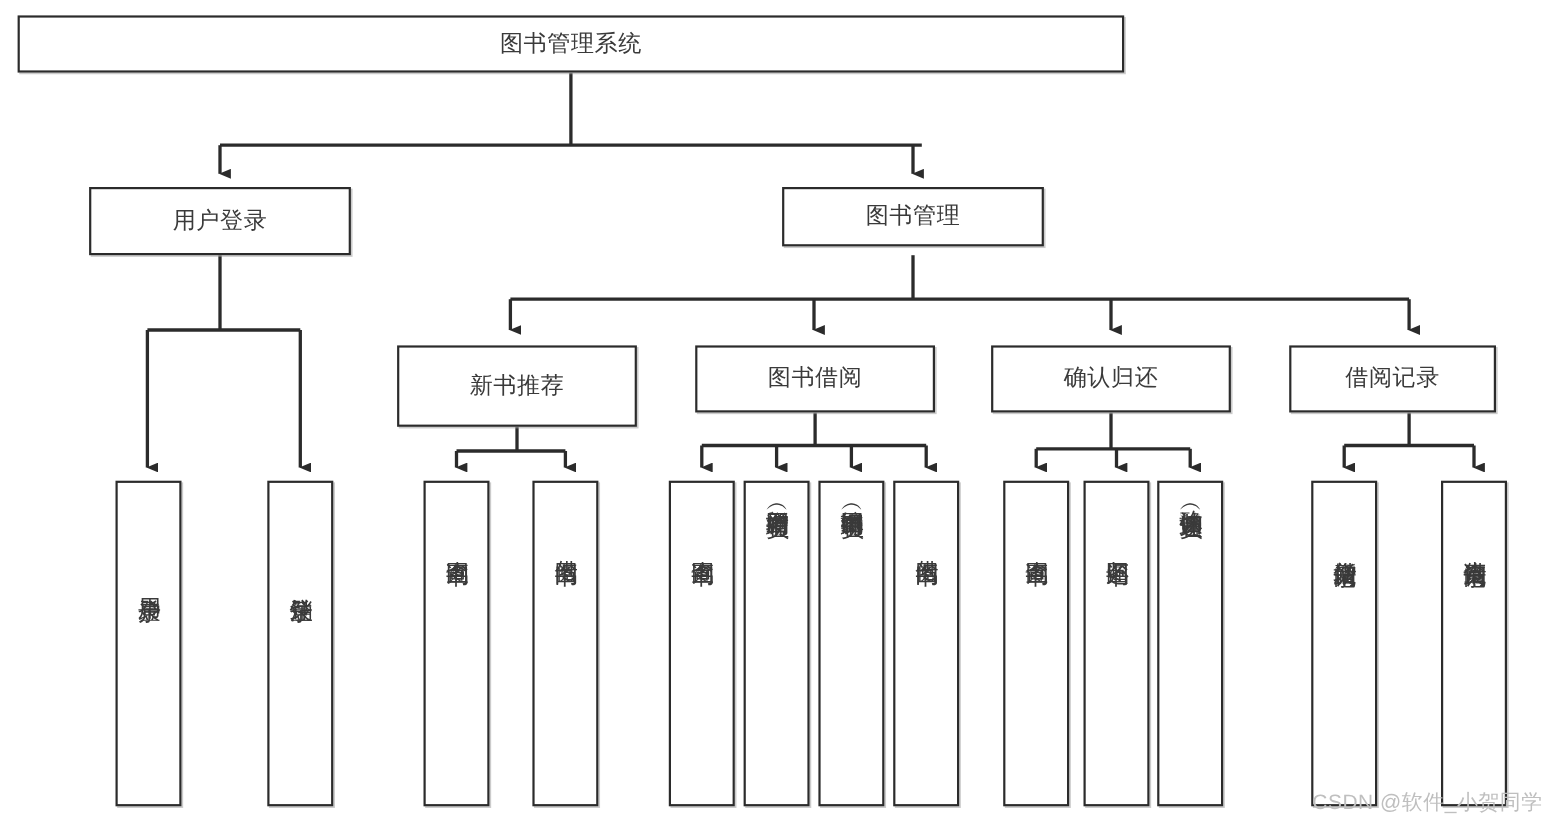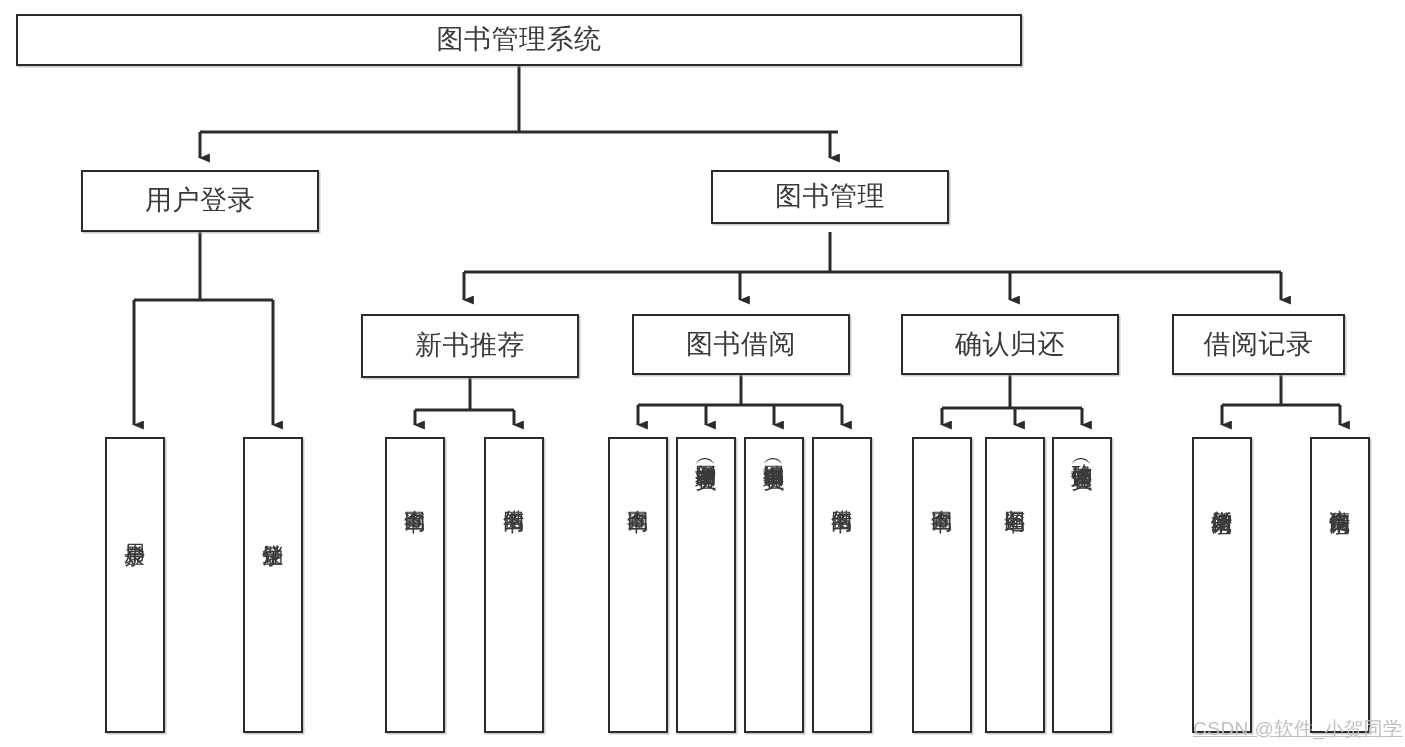--- a/index.html
+++ b/index.html
@@ -29,21 +29,21 @@
     border: 2px solid #2b2b2b;
     background: #ffffff;
     box-shadow: 1.5px 1.5px 0 0 rgba(160,160,160,0.55);
     display: flex;
     align-items: center;
     justify-content: center;
     color: #3a3a3a;
     text-align: center;
   }
   .node.horiz .node-label {
-    font-size: 27px;
+    font-size: 21px;
     line-height: 1.15;
     letter-spacing: 0.5px;
     white-space: nowrap;
   }
   .node.vert {
     align-items: flex-start;
     justify-content: center;
     padding-top: 6px;
   }
   .node.vert .node-label {
@@ -57,21 +57,20 @@
   }
   .node.vert.pad-mid { padding-top: 52px; }
   .node.vert.pad-low { padding-top: 86px; }
   .watermark {
     position: absolute;
     color: #bfbfbf;
     font-size: 19px;
     letter-spacing: 0.5px;
     white-space: nowrap;
     user-select: none;
-    text-decoration: underline;
   }
 </style>
 </head>
 <body>
 
 <div id="canvas">
 
   <svg id="connectors" viewBox="0 0 1405 747" xmlns="http://www.w3.org/2000/svg">
     <defs>
       <marker id="arrow" viewBox="0 0 10 12" refX="5" refY="11" markerWidth="9" markerHeight="11" orient="auto-start-reverse" markerUnits="userSpaceOnUse">
@@ -125,30 +124,30 @@
   <div id="nodes">
       <div class="node horiz" style="left: 16px; top: 14px; width: 1006px; height: 52px;">
         <span class="node-label">图书管理系统</span>
       </div>
       <div class="node horiz" style="left: 81px; top: 170px; width: 238px; height: 62px;">
         <span class="node-label">用户登录</span>
       </div>
       <div class="node horiz" style="left: 711px; top: 170px; width: 238px; height: 54px;">
         <span class="node-label">图书管理</span>
       </div>
-      <div class="node horiz" style="left: 361px; top: 314px; width: 218px; height: 64px;">
+      <div class="node horiz" style="left: 361px; top: 314px; width: 218px; height: 74px;">
         <span class="node-label">新书推荐</span>
       </div>
       <div class="node horiz" style="left: 632px; top: 314px; width: 218px; height: 61px;">
         <span class="node-label">图书借阅</span>
       </div>
       <div class="node horiz" style="left: 901px; top: 314px; width: 218px; height: 61px;">
         <span class="node-label">确认归还</span>
       </div>
-      <div class="node horiz" style="left: 1172px; top: 314px; width: 173px; height: 61px;">
+      <div class="node horiz" style="left: 1172px; top: 314px; width: 188px; height: 61px;">
         <span class="node-label">借阅记录</span>
       </div>
       <div class="node vert pad-low" style="left: 105px; top: 437px; width: 60px; height: 296px;">
         <span class="node-label">用户登录</span>
       </div>
       <div class="node vert pad-low" style="left: 243px; top: 437px; width: 60px; height: 296px;">
         <span class="node-label">注销登录</span>
       </div>
       <div class="node vert pad-mid" style="left: 385px; top: 437px; width: 60px; height: 296px;">
         <span class="node-label">查询图书</span>

